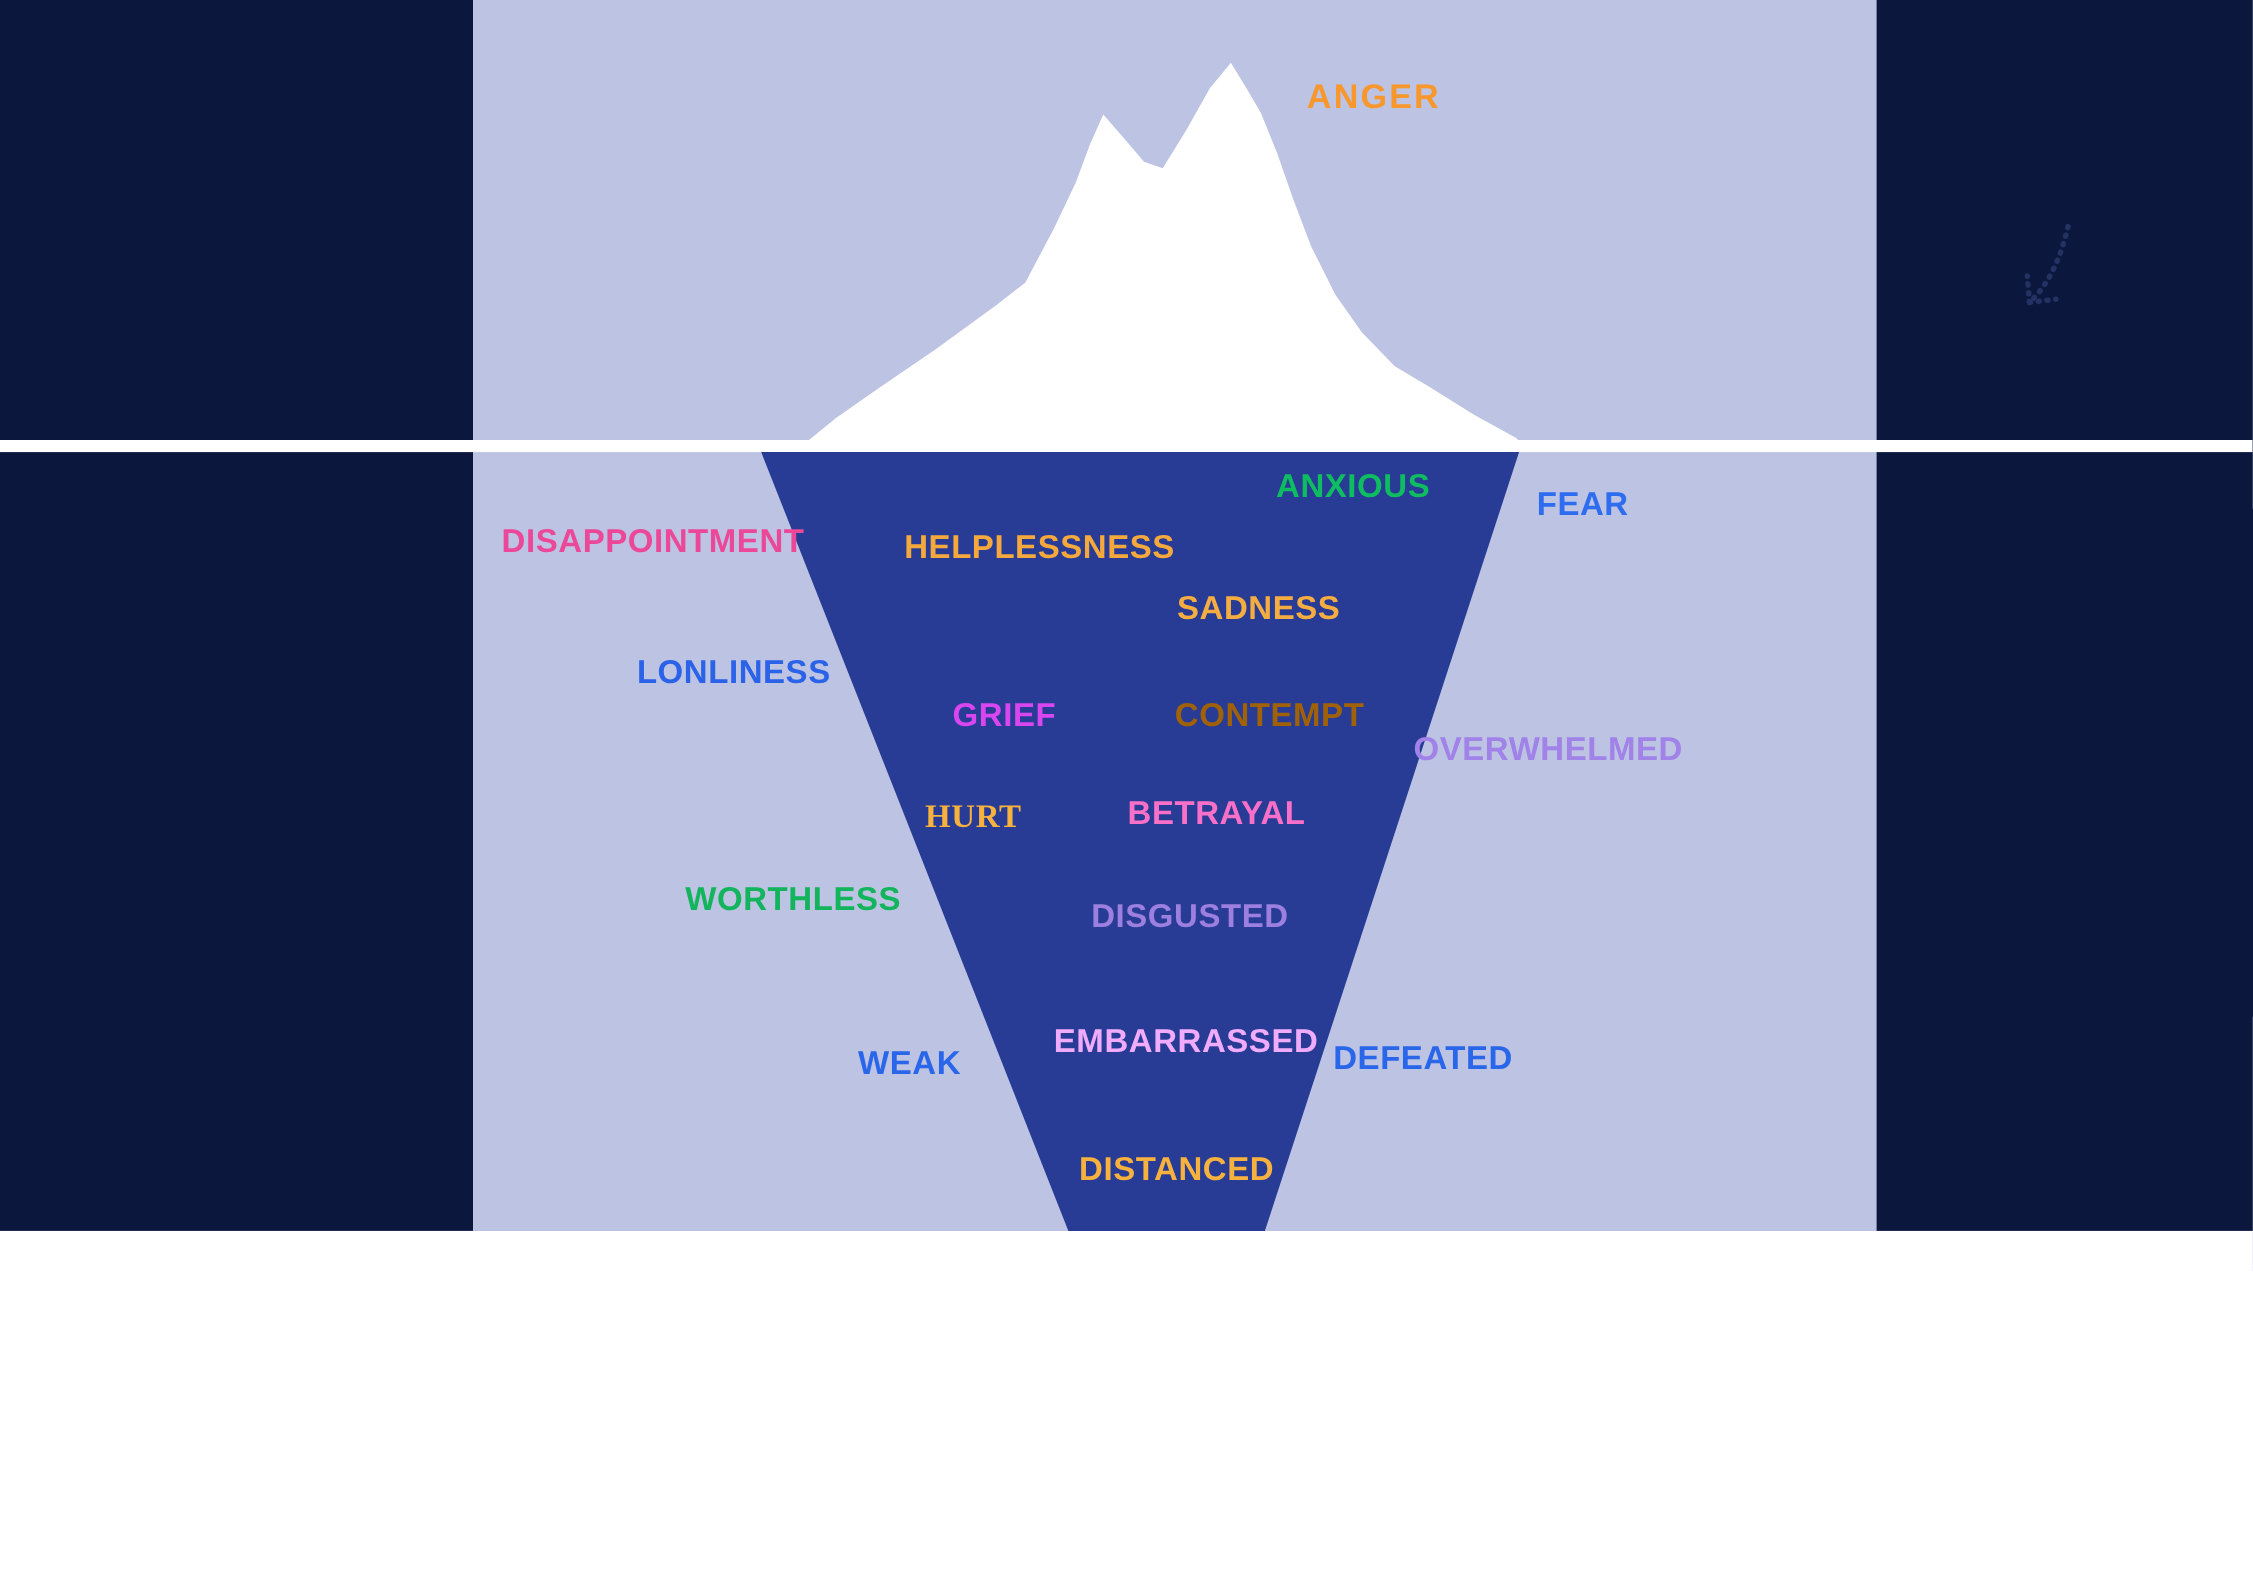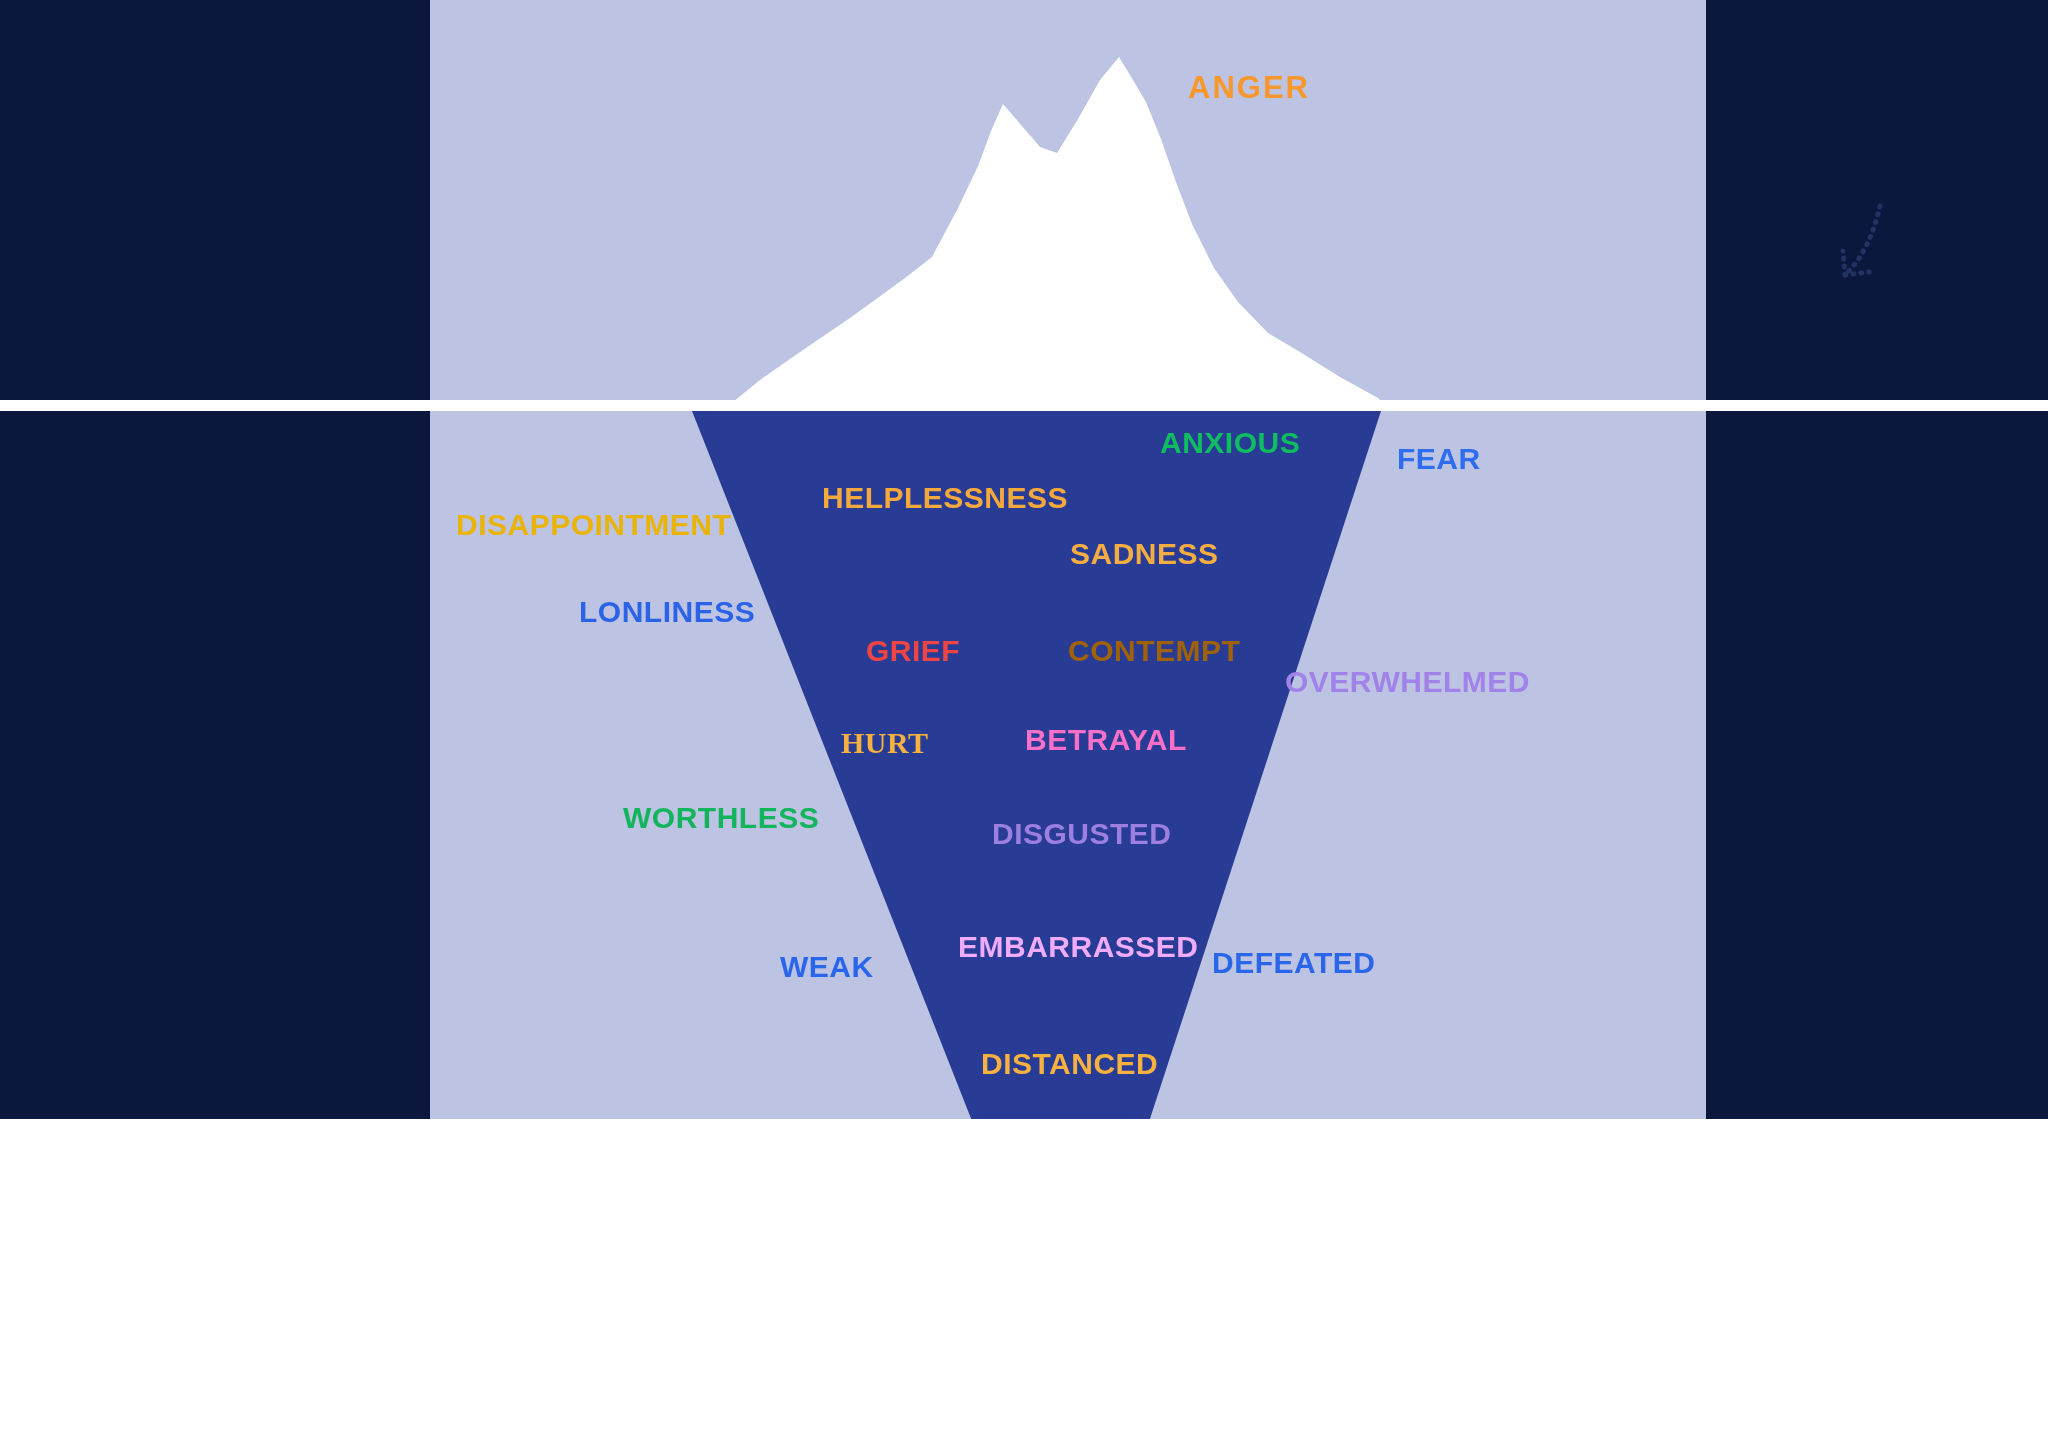--- a/index.html
+++ b/index.html
@@ -70,24 +70,24 @@
     </g>
   </svg>
 
   <div id="anger-title" style="color: rgb(248, 152, 44);">ANGER</div>
 
 
   <div id="emotions-layer">
       <div class="emotion" style="left: 1160px; top: 426px; color: rgb(15, 189, 97);">ANXIOUS</div>
       <div class="emotion" style="left: 1397px; top: 442px; color: rgb(46, 108, 240);">FEAR</div>
       <div class="emotion" style="left: 822px; top: 481px; color: rgb(245, 169, 60);">HELPLESSNESS</div>
-      <div class="emotion" style="left: 456px; top: 508px; color: #eab308;">DISAPPOINTMENT</div>
+      <div class="emotion" style="left: 456px; top: 476px; color: #ec4899;">DISAPPOINTMENT</div>
       <div class="emotion" style="left: 1070px; top: 537px; color: rgb(245, 173, 65);">SADNESS</div>
       <div class="emotion" style="left: 579px; top: 595px; color: rgb(42, 98, 232);">LONLINESS</div>
-      <div class="emotion" style="left: 866px; top: 634px; color: #ef4444;">GRIEF</div>
+      <div class="emotion" style="left: 866px; top: 634px; color: #d946ef;">GRIEF</div>
       <div class="emotion" style="left: 1068px; top: 634px; color: #a16207;">CONTEMPT</div>
       <div class="emotion" style="left: 1285px; top: 665px; color: rgb(161, 130, 232);">OVERWHELMED</div>
       <div class="emotion" style="left: 841px; top: 726px; color: rgb(246, 177, 63); font-family: Liberation Serif, serif;">HURT</div>
       <div class="emotion" style="left: 1025px; top: 723px; color: rgb(250, 112, 200);">BETRAYAL</div>
       <div class="emotion" style="left: 623px; top: 801px; color: rgb(18, 180, 92);">WORTHLESS</div>
       <div class="emotion" style="left: 992px; top: 817px; color: rgb(156, 127, 223);">DISGUSTED</div>
       <div class="emotion" style="left: 958px; top: 930px; color: #f0abfc;">EMBARRASSED</div>
       <div class="emotion" style="left: 780px; top: 950px; color: rgb(42, 102, 234);">WEAK</div>
       <div class="emotion" style="left: 1212px; top: 946px; color: rgb(42, 102, 234);">DEFEATED</div>
       <div class="emotion" style="left: 981px; top: 1047px; color: rgb(246, 177, 63);">DISTANCED</div>

